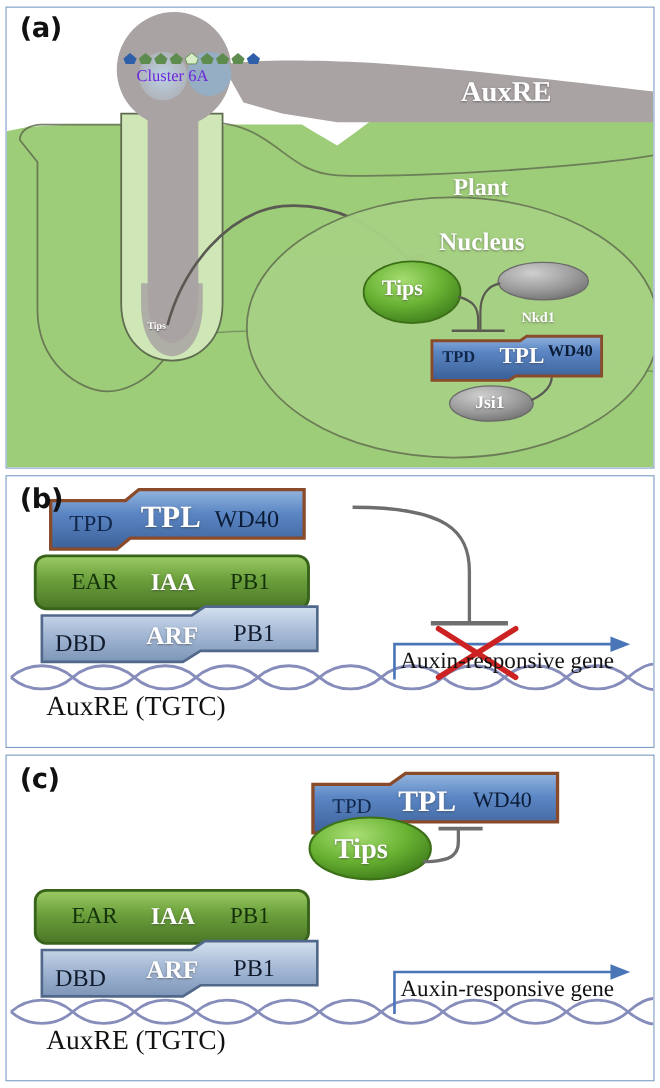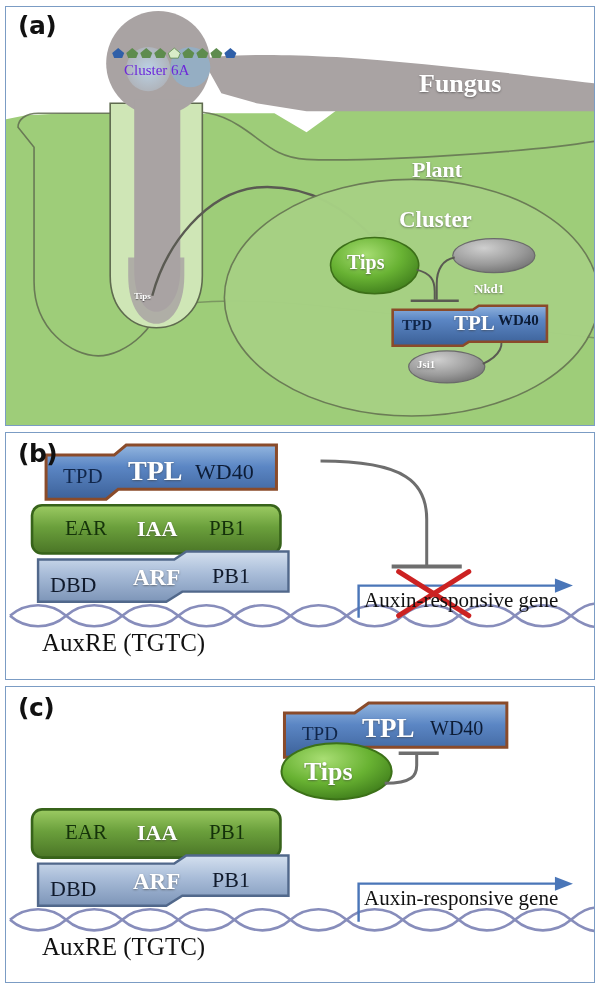--- a/index.html
+++ b/index.html
@@ -106,33 +106,33 @@
         <polygon points="190,46 196,41 202,46 200,51 192,51" fill="#5e8c4e"></polygon>
         <polygon points="204,46 210,41 216,46 214,51 206,51" fill="#5e8c4e"></polygon>
         <polygon points="218,46 224,41 230,46 228,51 220,51" fill="#2f5fa8"></polygon>
       </g>
     </svg>
 
     <div class="panel-label" style="left:12px;top:4px;">(a)</div>
 
     <div class="txt" style="left:118px;top:19px;font-size:15px;color:#6d28d9;margin-top:36px;">Cluster 6A</div>
 
-    <div class="txt wlabel" style="left:413px;top:62px;font-size:26px;">Fungus</div>
+    <div class="txt wlabel" style="left:413px;top:62px;font-size:26px;">AuxRE</div>
 
     <div class="txt wlabel" style="left:406px;top:134px;font-size:22px;margin-top:16px;">Plant</div>
 
-    <div class="txt wlabel" style="left:393px;top:200px;font-size:23px;">Cluster</div>
+    <div class="txt wlabel" style="left:393px;top:200px;font-size:23px;">Nucleus</div>
 
     <div class="txt wlabel" style="left:128px;top:284px;font-size:9px;text-shadow:0 1px 1px rgba(40,40,40,.6);">Tips</div>
 
     <div class="txt wlabel" style="left:341px;top:244px;font-size:20px;">Tips</div>
 
     <div class="txt wlabel" style="left:468px;top:239px;font-size:13px;margin-top:35px;">Nkd1</div>
 
-    <div class="txt wlabel" style="left:411px;top:351px;font-size:11px;">Jsi1</div>
+    <div class="txt wlabel" style="left:426px;top:351px;font-size:16px;">Jsi1</div>
 
     <div class="txt" style="left:396px;top:310px;font-size:15px;color:#10264a;font-weight:bold;">TPD</div>
     <div class="txt wlabel" style="left:448px;top:304px;font-size:21px;">TPL</div>
     <div class="txt" style="left:492px;top:305px;font-size:15px;color:#0c1c36;font-weight:bold;">WD40</div>
   </div>
 
   <div class="panel" id="panel-b">
     <svg class="svgfull" viewBox="0 0 587 245" preserveAspectRatio="none">
       <defs>
         <linearGradient id="tplGradB" x1="0" y1="0" x2="0" y2="1">

